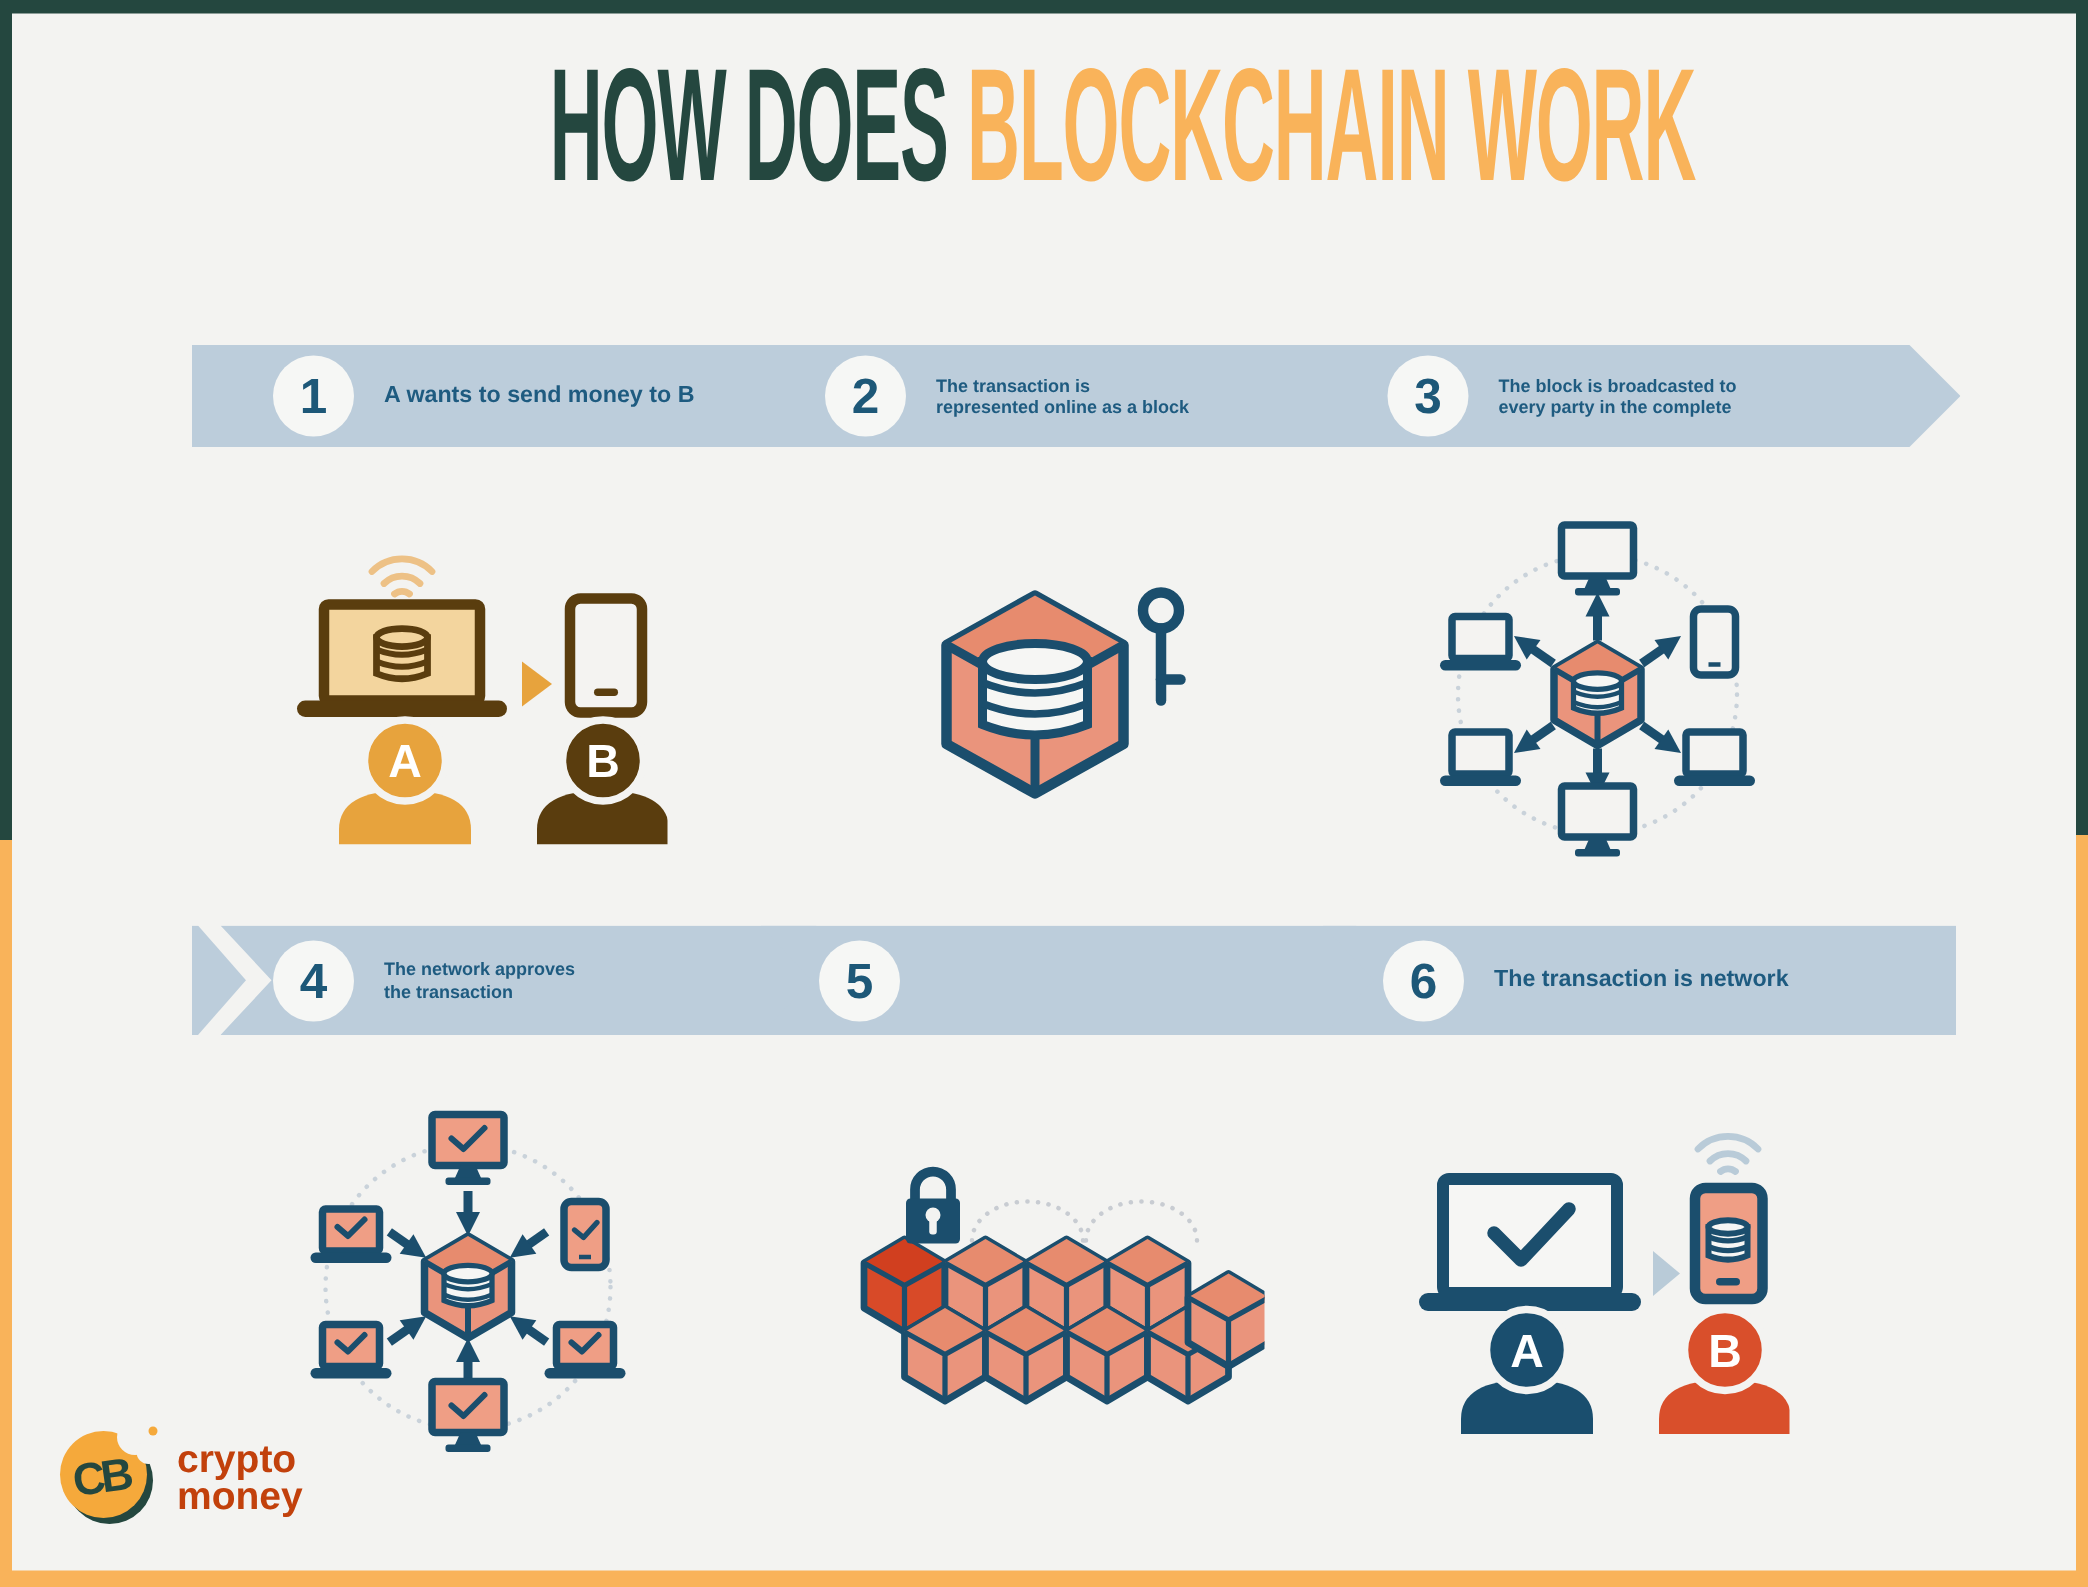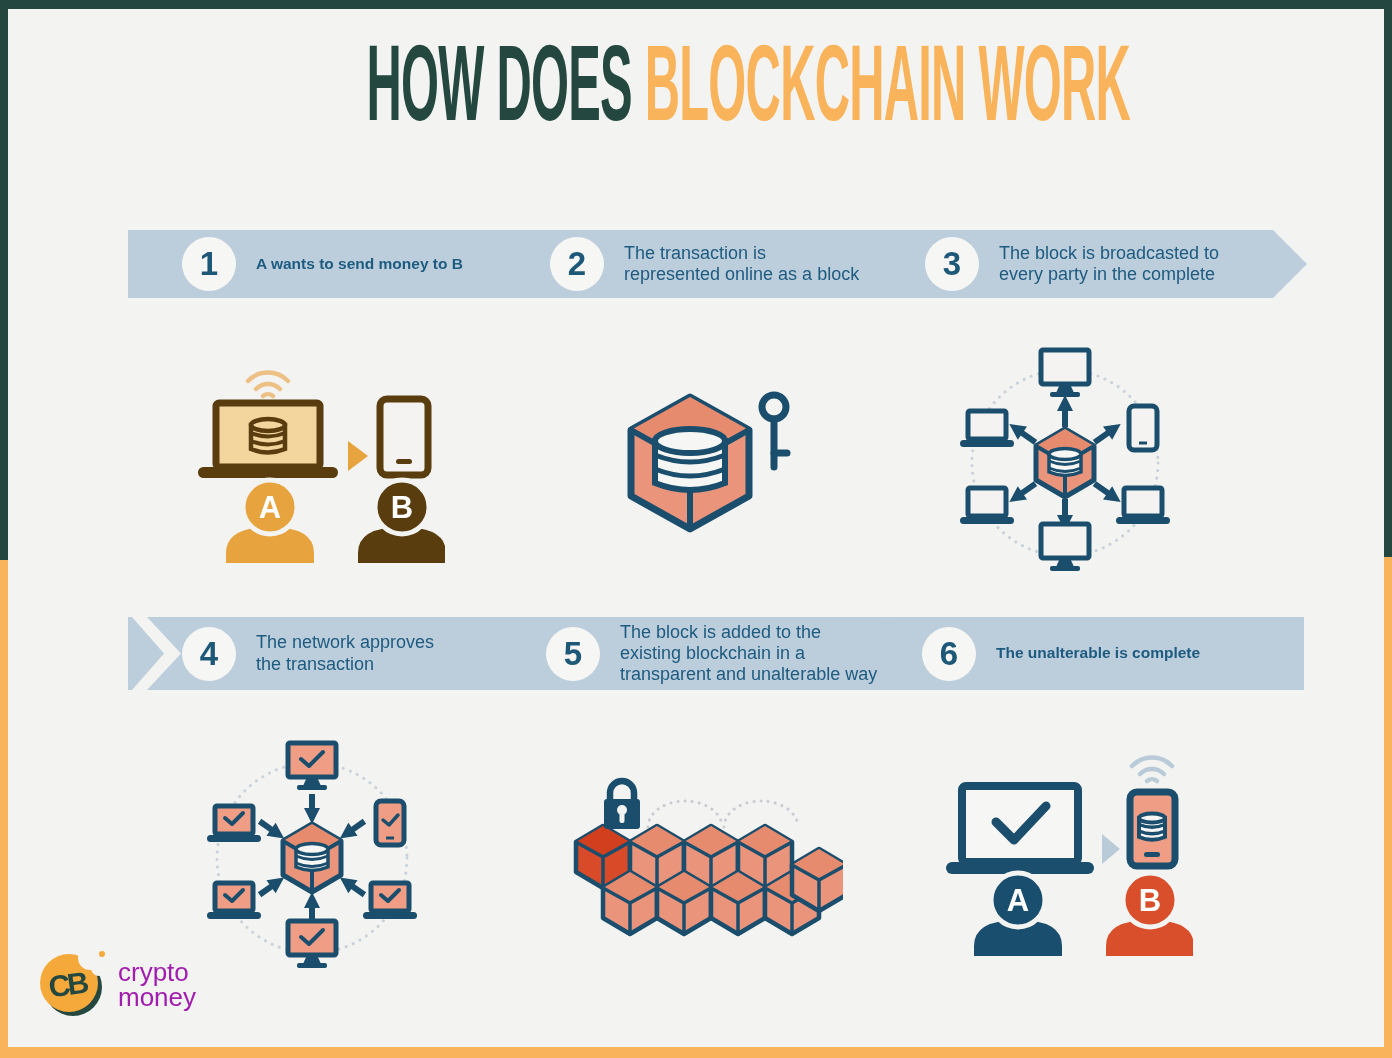--- a/index.html
+++ b/index.html
@@ -26,29 +26,29 @@
   .seg{position:absolute;top:0;bottom:0;background:#bccddb;
     display:flex;align-items:center;}
   .cp-start{clip-path:polygon(0 0,calc(100% - 34px) 0,100% 50%,calc(100% - 34px) 100%,0 100%);}
   .cp-mid{clip-path:polygon(0 0,calc(100% - 34px) 0,100% 50%,calc(100% - 34px) 100%,0 100%,34px 50%);}
   .cp-mid-inset{clip-path:polygon(19px 0,calc(100% - 34px) 0,100% 50%,calc(100% - 34px) 100%,19px 100%,53px 50%);}
   .cp-end{clip-path:polygon(0 0,100% 0,100% 100%,0 100%,34px 50%);}
   .cp-sliver{clip-path:polygon(0 0,4px 0,100% 50%,4px 100%,0 100%);}
   .num-circle{flex:0 0 54px;width:54px;height:54px;border-radius:50%;background:#f6f7f5;
     display:flex;align-items:center;justify-content:center;
     color:#1d5878;font-size:33px;font-weight:800;}
-  .seg-text{margin-left:20px;color:#1e5b80;font-size:18px;line-height:1.18;
-    font-weight:400;white-space:pre-line;}
+  .seg-text{margin-left:20px;color:#1e5b80;font-size:12px;line-height:1.18;
+    font-weight:700;white-space:pre-line;}
   .seg-text.bold{font-weight:700;font-size:15.5px;}
   
   .icon-box{position:absolute;}
   .icon-box svg{display:block;width:100%;height:100%;}
   
   .logo{position:absolute;left:38px;top:950px;display:flex;align-items:center;}
-  .logo-name{margin-left:12px;color:#a21caf;font-size:26px;font-weight:400;line-height:0.95;}
+  .logo-name{margin-left:12px;color:#c2410c;font-size:26px;font-weight:700;line-height:0.95;}
 </style>
 </head>
 <body>
 
 <svg width="0" height="0" style="position:absolute" aria-hidden="true">
   <defs>
     <g id="monitor">
       <rect x="-24" y="-26" width="48" height="34" rx="2" fill="var(--scr,#f4f3f1)" stroke="#1b4e6d" stroke-width="5"></rect>
       <polygon points="-5,8 5,8 9,17 -9,17" fill="#1b4e6d"></polygon>
       <rect x="-15" y="16" width="30" height="5" rx="2" fill="#1b4e6d"></rect>
@@ -127,27 +127,24 @@
 
 <div class="ribbon" style="top:617px;height:73px;">
   <div class="seg cp-sliver" style="left:0;width:36px;"></div>
   <div class="seg cp-mid-inset" style="left:0;width:396px;padding-left:54px;">
     <div class="num-circle">4</div>
     <div class="seg-text">The network approves
 the transaction</div>
   </div>
   <div class="seg cp-mid" style="left:379px;width:392px;padding-left:39px;">
     <div class="num-circle">5</div>
-    <div class="seg-text">The block is added to the
-existing blockchain in a
-transparent and unalterable way</div>
   </div>
   <div class="seg cp-end" style="left:754px;width:382px;padding-left:40px;">
     <div class="num-circle">6</div>
-    <div class="seg-text bold">The unalterable is complete</div>
+    <div class="seg-text bold">The transaction is network</div>
   </div>
 </div>
 
 <div class="icon-box" style="left:190px;top:355px;width:255px;height:208px;">
   <svg viewBox="0 0 255 208">
     <g>
       <path d="M 58,26 a 28,28 0 0 1 40,0" fill="none" stroke="#edc186" stroke-width="4.5" stroke-linecap="round"></path>
       <path d="M 66,34 a 17,17 0 0 1 24,0" fill="none" stroke="#edc186" stroke-width="4.5" stroke-linecap="round"></path>
       <path d="M 73,41 a 8,8 0 0 1 10,0" fill="none" stroke="#edc186" stroke-width="4.5" stroke-linecap="round"></path>
     </g>

